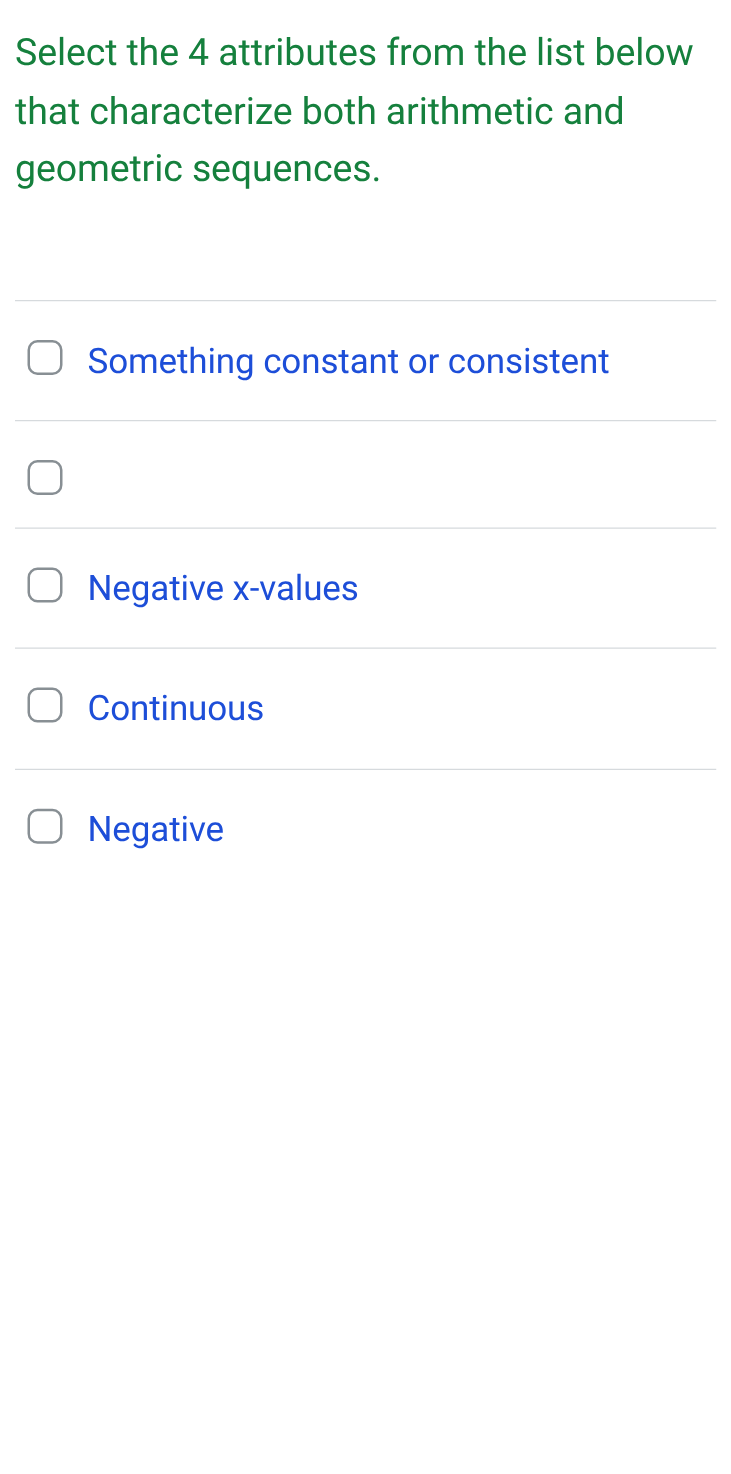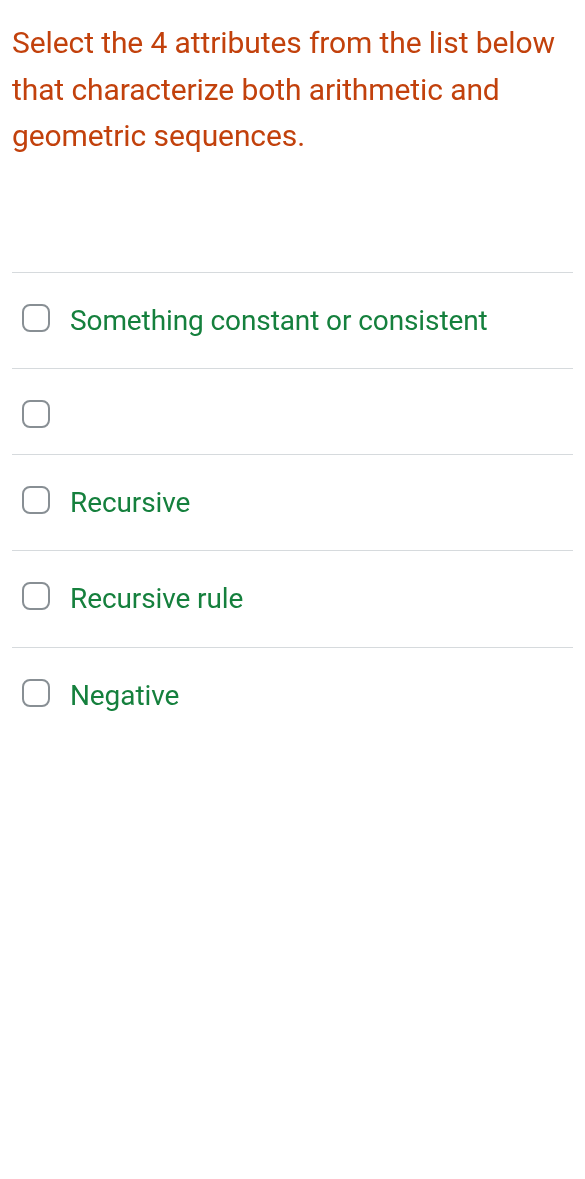--- a/index.html
+++ b/index.html
@@ -11,22 +11,22 @@
       font-family: -apple-system, BlinkMacSystemFont, "Segoe UI", Roboto, "Helvetica Neue", Arial, sans-serif;
       width: 585px;
       height: 1179px;
       background: #ffffff;
       color: #2d3b45;
       padding: 20px 12px 0 12px;
     }
     .question {
       font-size: 30px;
       line-height: 1.55;
-      color: #c2410c;
-      margin-bottom: 112px;
+      color: #15803d;
+      margin-bottom: 80px;
       letter-spacing: -0.1px;
     }
     .option-list {
       border-top: 1px solid #d6dadd;
     }
     .option-row {
       display: flex;
       align-items: flex-start;
       padding: 26px 0 26px 10px;
       border-bottom: 1px solid #d6dadd;
@@ -41,42 +41,42 @@
       border: 2px solid #888f94;
       border-radius: 8px;
       background: #ffffff;
       margin-right: 20px;
       margin-top: 5px;
       cursor: pointer;
     }
     .option-label {
       font-size: 28px;
       line-height: 1.55;
-      color: #15803d;
+      color: #1d4ed8;
       letter-spacing: -0.1px;
     }
   </style>
 </head>
 <body>
 
 <div class="question">Select the 4 attributes from the list below that characterize both arithmetic and geometric sequences.</div>
 
 <div class="option-list">
   <div class="option-row">
     <div class="checkbox"></div>
     <div class="option-label">Something constant or consistent</div>
   </div>
   <div class="option-row">
     <div class="checkbox"></div>
   </div>
   <div class="option-row">
     <div class="checkbox"></div>
-    <div class="option-label">Recursive</div>
+    <div class="option-label">Negative x-values</div>
   </div>
   <div class="option-row">
     <div class="checkbox"></div>
-    <div class="option-label">Recursive rule</div>
+    <div class="option-label">Continuous</div>
   </div>
   <div class="option-row">
     <div class="checkbox"></div>
     <div class="option-label">Negative</div>
   </div>
 </div>
 
 </body></html>

